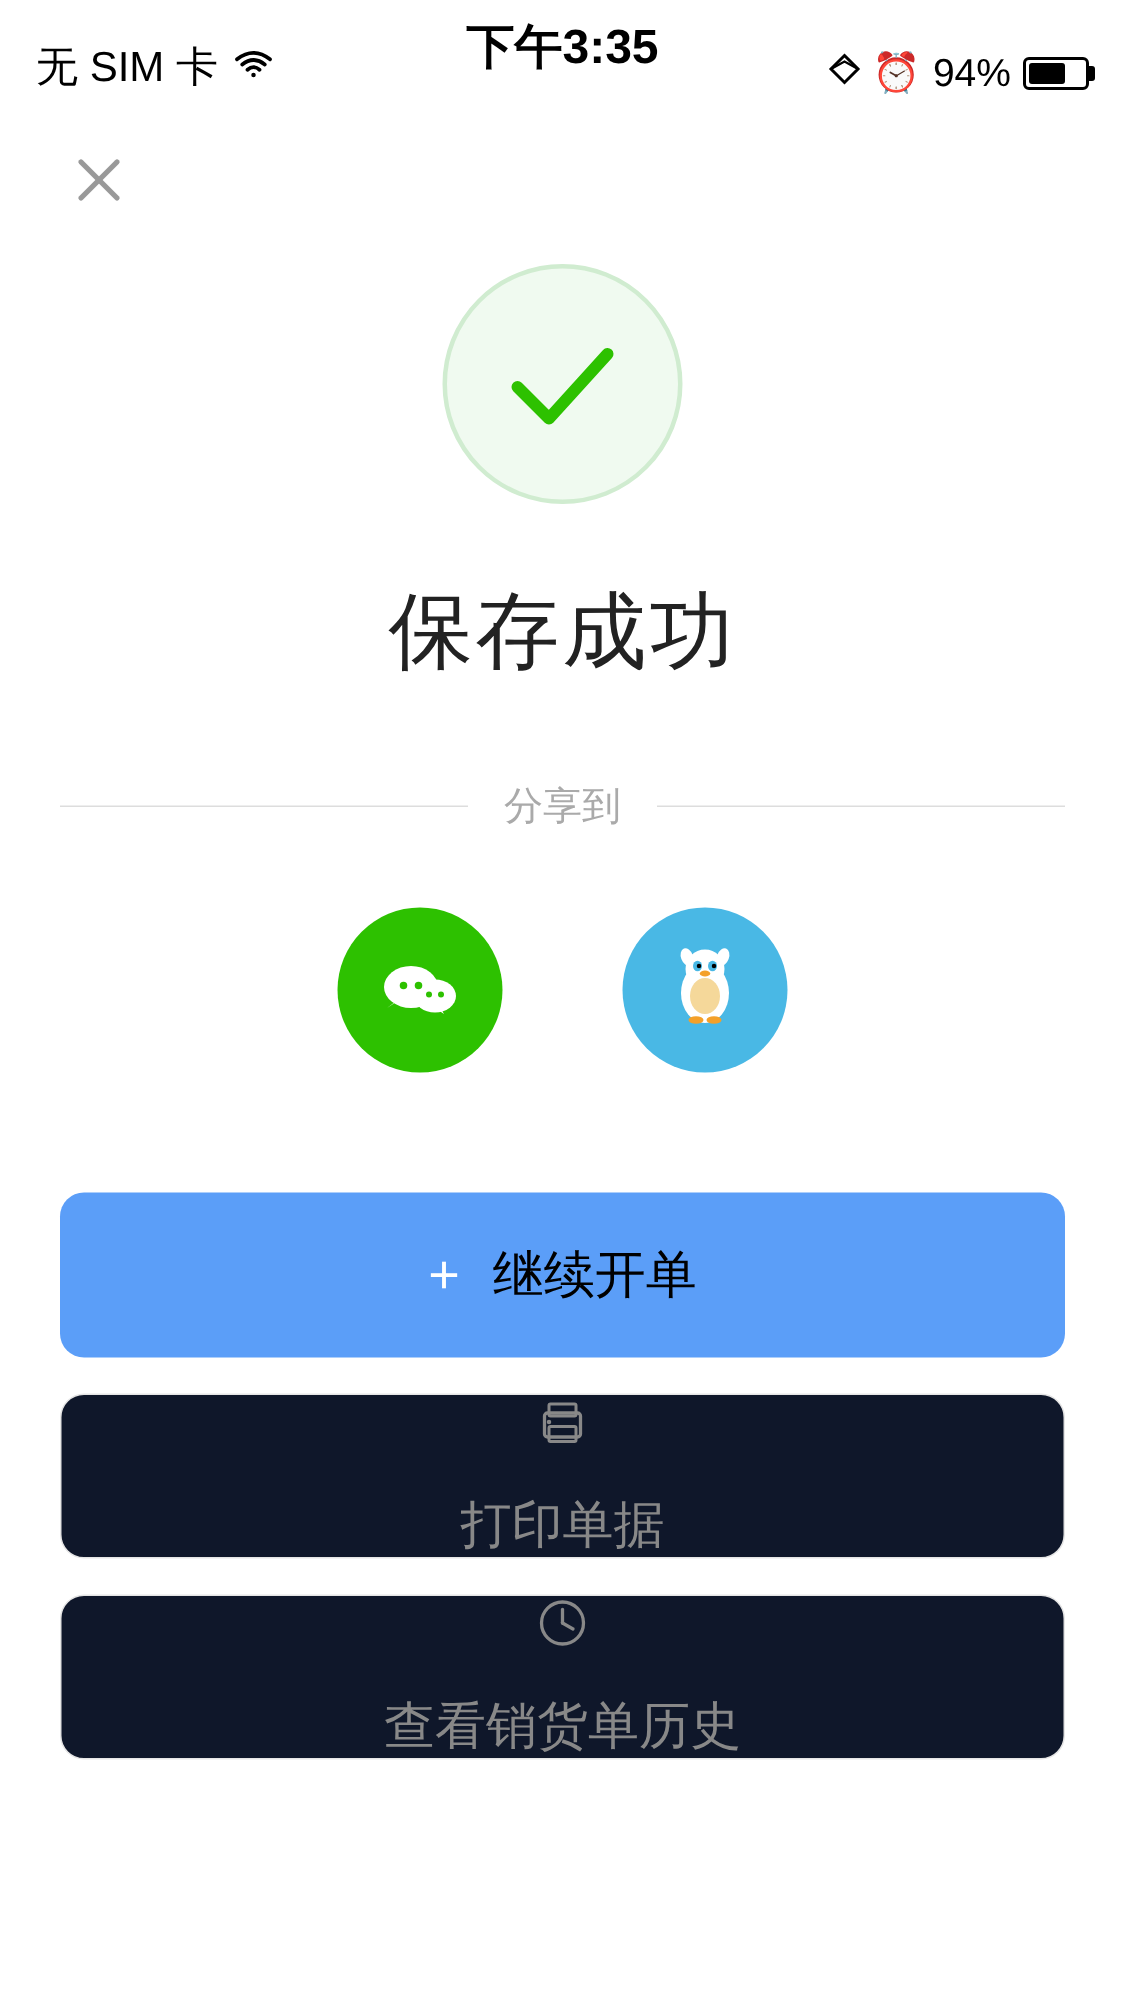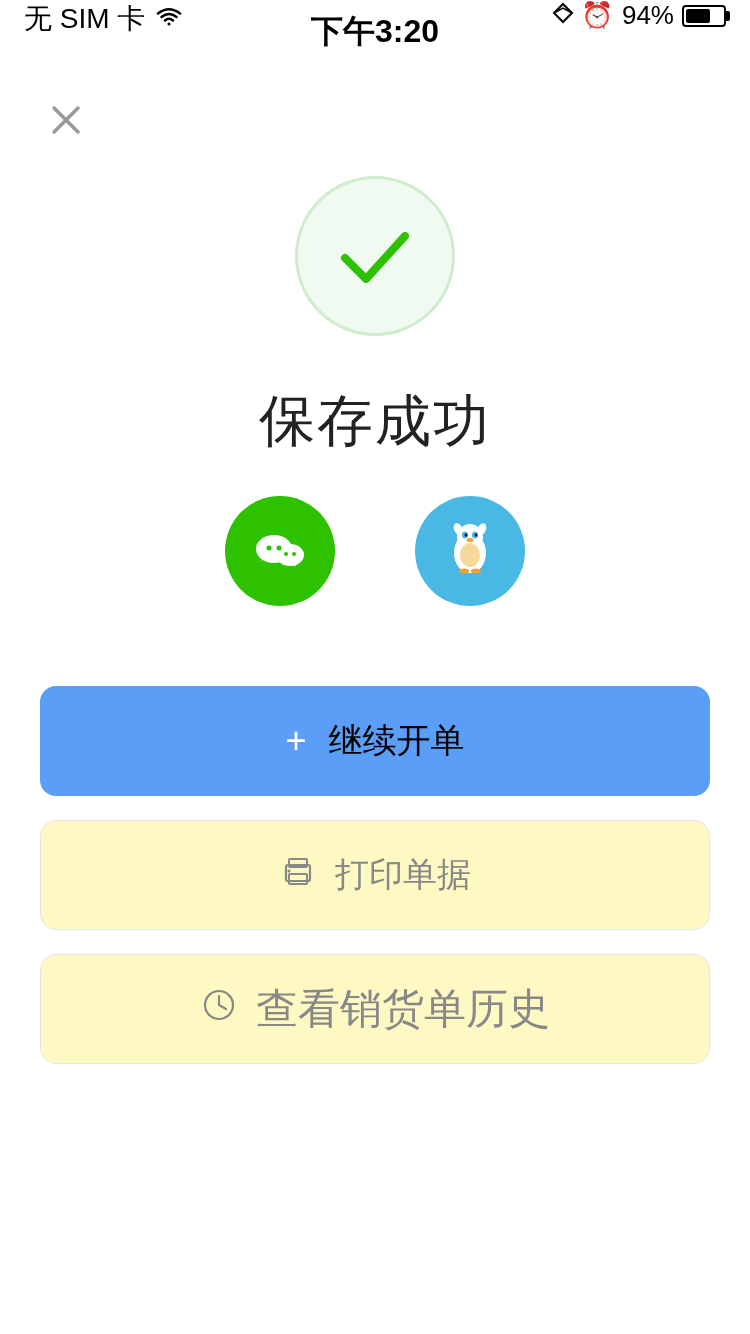--- a/index.html
+++ b/index.html
@@ -13,21 +13,21 @@
       display: flex;
       flex-direction: column;
     }
 
     
     .status-bar {
       width: 100%;
       height: 64px;
       background: #ffffff;
       display: flex;
-      align-items: flex-start;
+      align-items: flex-end;
       justify-content: space-between;
       padding: 0 24px;
       flex-shrink: 0;
     }
     .status-left {
       display: flex;
       align-items: center;
       gap: 10px;
       font-size: 28px;
       font-weight: 500;
@@ -120,21 +120,21 @@
     .success-check {
       width: 90px;
       height: 90px;
     }
 
     
     .success-title {
       font-size: 56px;
       font-weight: 500;
       color: #222;
-      margin-bottom: 36px;
+      margin-bottom: 60px;
       letter-spacing: 2px;
     }
 
     
     .share-divider {
       width: 100%;
       display: flex;
       align-items: center;
       gap: 24px;
       margin-bottom: 50px;
@@ -191,41 +191,42 @@
       gap: 18px;
       font-size: 34px;
       cursor: pointer;
       border: none;
     }
     .btn-primary {
       background: #5B9EF8;
       color: #fff;
     }
     .btn-secondary {
-      background: #fef9c3;
+      background: #0f172a;
       color: #666;
       border: 1px solid #e5e5e5 !important;
+      flex-direction: column;
     }
   </style>
 </head>
 <body>
 
 <div class="status-bar" style="position:relative;">
   <div class="status-left">
     <span>无 SIM 卡</span>
     <span>
       <svg width="28" height="22" viewBox="0 0 28 22" fill="none">
         <path d="M14 18 L14 18" stroke="#000" stroke-width="3" stroke-linecap="round"></path>
         <path d="M10 14.5 Q14 11 18 14.5" stroke="#000" stroke-width="2.5" stroke-linecap="round" fill="none"></path>
         <path d="M6.5 11 Q14 5 21.5 11" stroke="#000" stroke-width="2.5" stroke-linecap="round" fill="none"></path>
         <path d="M3 7.5 Q14 -1 25 7.5" stroke="#000" stroke-width="2.5" stroke-linecap="round" fill="none"></path>
       </svg>
     </span>
   </div>
-  <div class="status-center">下午3:20</div>
+  <div class="status-center">下午3:35</div>
   <div class="status-right">
     <span>
       <svg width="22" height="22" viewBox="0 0 22 22" fill="none">
         <path d="M11 2 L20 11 L11 20 L2 11 Z" stroke="#000" stroke-width="2" fill="none"></path>
         <path d="M2 11 L11 6 L20 11" stroke="#000" stroke-width="1.5" fill="none"></path>
       </svg>
     </span>
     <span>⏰</span>
     <span>94%</span>
     <div class="battery-icon">
@@ -246,20 +247,25 @@
 <div class="main-content">
 
   <div class="success-icon-wrap">
     <svg class="success-check" viewBox="0 0 90 90" fill="none" xmlns="http://www.w3.org/2000/svg">
       <path d="M15 47 L36 68 L75 25" stroke="#2DC100" stroke-width="8" stroke-linecap="round" stroke-linejoin="round"></path>
     </svg>
   </div>
 
   <div class="success-title">保存成功</div>
 
+  <div class="share-divider">
+    <div class="divider-line"></div>
+    <span class="share-label">分享到</span>
+    <div class="divider-line"></div>
+  </div>
 
   <div class="share-icons">
 
     <div class="share-btn wechat-btn">
       <svg width="68" height="68" viewBox="0 0 68 68" fill="none" xmlns="http://www.w3.org/2000/svg">
 
         <ellipse cx="28" cy="32" rx="18" ry="14" fill="white"></ellipse>
 
         <ellipse cx="44" cy="38" rx="14" ry="11" fill="white"></ellipse>
 
@@ -320,17 +326,17 @@
     </button>
 
     <button class="action-btn btn-secondary">
       <span>
         <svg width="38" height="38" viewBox="0 0 38 38" fill="none" xmlns="http://www.w3.org/2000/svg">
           <circle cx="19" cy="19" r="14" stroke="#888" stroke-width="2.2" fill="none"></circle>
           <line x1="19" y1="10" x2="19" y2="19" stroke="#888" stroke-width="2.2" stroke-linecap="round"></line>
           <line x1="19" y1="19" x2="26" y2="23" stroke="#888" stroke-width="2.2" stroke-linecap="round"></line>
         </svg>
       </span>
-      <span style="color:#888; font-size:42px;text-align:center;">查看销货单历史</span>
+      <span style="color:#888; font-size:34px;text-align:center;">查看销货单历史</span>
     </button>
 
   </div>
 </div>
 
 </body></html>

